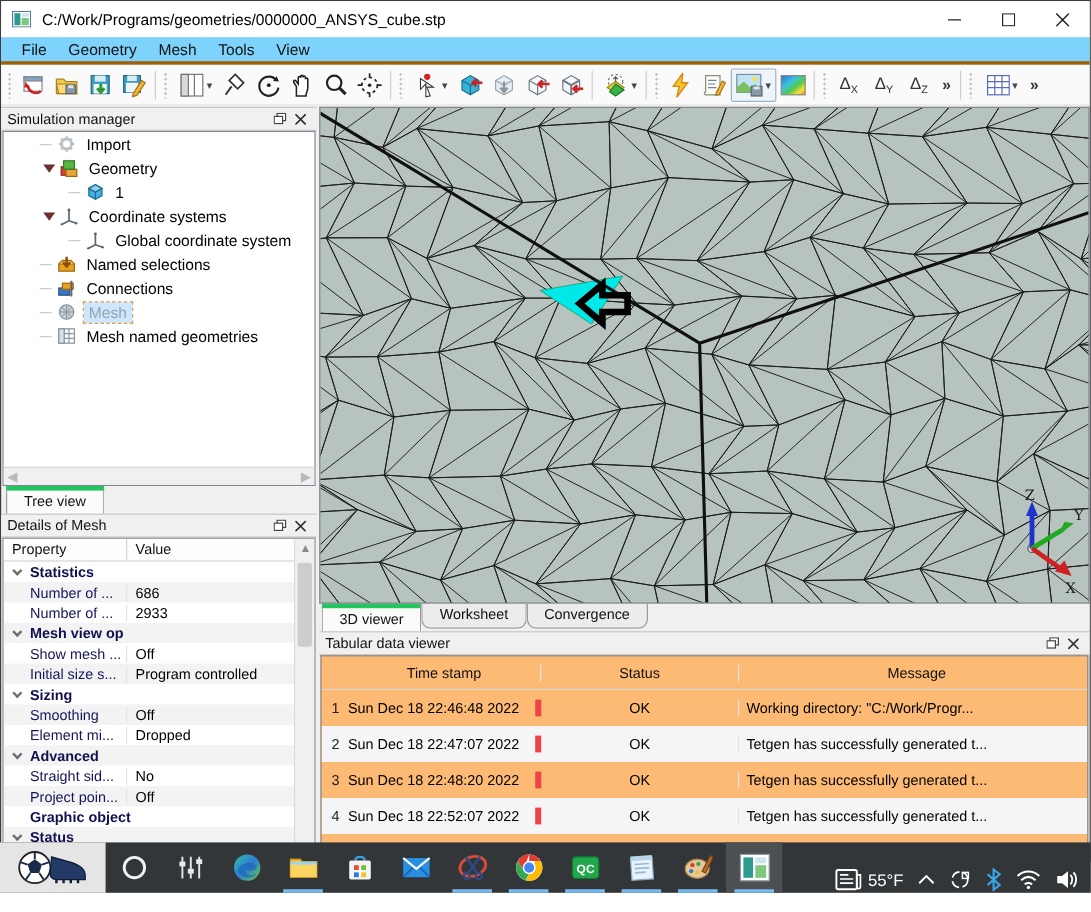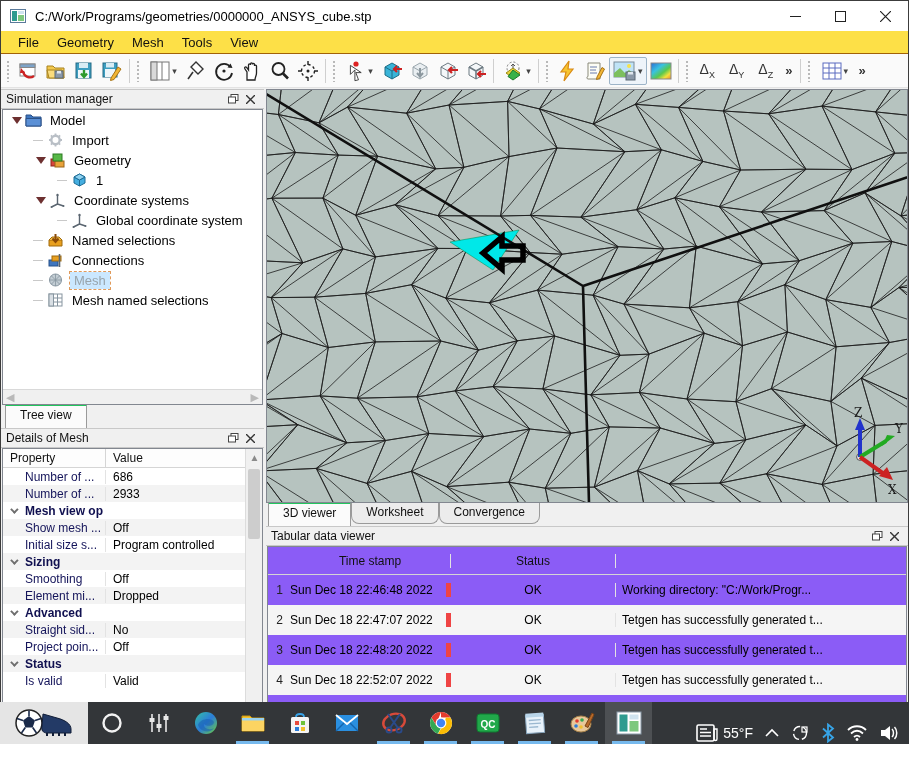--- a/index.html
+++ b/index.html
@@ -6,21 +6,21 @@
   html,body { width:909px; height:760px; font-family:"Liberation Sans", sans-serif; background:#fff; overflow:hidden; }
   .app { position:absolute; left:0; top:0; width:909px; height:718px; background:#f0f0f0; border:1px solid #3c3c3c; }
 
   
   .titlebar { height:30px; background:#fff; display:flex; align-items:center; padding-left:9px; }
   .titlebar .appicon { width:16px; height:14px; margin-right:9px; }
   .titlebar .title { font-size:13px; color:#000; flex:1; }
   .wbtn { width:45px; height:30px; display:flex; align-items:center; justify-content:center; }
 
   
-  .menubar { height:23px; background:#fde047; display:flex; align-items:center; padding-left:8px; border-bottom:1px solid #a16207; }
+  .menubar { height:23px; background:#7dd3fc; display:flex; align-items:center; padding-left:8px; border-bottom:3px solid #a16207; }
   .menuitem { font-size:13px; color:#111; padding:3px 9px; }
 
   
   .toolbar { height:34px; background:#fafafa; display:flex; align-items:center; padding:0 2px; border-bottom:1px solid #e3e3e3; }
   .tgroup { display:flex; align-items:center; height:100%; }
   .thandle { width:5px; height:22px; margin:0 3px; background-image:radial-gradient(#b9b9b9 35%, transparent 36%); background-size:4px 4px; }
   .tsep { width:1px; height:24px; background:#cfcfcf; margin:0 3px; }
   .tbtn { width:28px; height:28px; display:flex; align-items:center; justify-content:center; border-radius:2px; }
   .tbtn.wide { width:38px; }
   .tbtn svg { display:block; }
@@ -43,21 +43,21 @@
   .exp-arrow { width:0; height:0; border-left:5px solid transparent; border-right:5px solid transparent; border-top:7px solid #6d3030; }
   .conn { width:10px; height:1px; background:#c9c9c9; margin-right:4px; flex:none; }
   .ticon { width:17px; height:16px; margin-right:6px; flex:none; }
   .trow.sel .lbl { background:#cbe8ff; outline:1px dashed #e09a5a; color:#98a4ac; padding:1px 4px; }
   .trow .lbl { padding:1px 2px; white-space:nowrap; }
   .hscroll { position:absolute; left:0; right:0; bottom:0; height:15px; background:#f0f0f0; border-top:1px solid #d9d9d9; display:flex; justify-content:space-between; align-items:center; padding:0 3px; }
   .arr { color:#b9b9b9; font-size:11px; }
 
   .tabrow { height:23px; display:flex; padding-left:4px; }
   .btab { font-size:12px; color:#111; padding:2px 14px 0; border:1px solid #9a9a9a; border-top:none; border-radius:0 0 8px 8px; background:#ececec; height:21px; }
-  .btab.active { background:#f0f0f0; height:32px; border-top:2px solid #22c55e; margin-top:-1px; background:#fbfbfb; }
+  .btab.active { background:#f0f0f0; height:32px; border-top:5px solid #22c55e; margin-top:-1px; background:#fbfbfb; }
 
   
   .detailsbox { position:relative; flex:1; background:#fff; border:1px solid #828790; margin:0 1px; overflow:hidden; }
   .dheader { height:19px; display:flex; border-bottom:1px solid #d5d5d5; background:#fdfdfd; font-size:12px; color:#111; }
   .dheader .hc1 { width:103px; padding:2px 0 0 7px; border-right:1px solid #d5d5d5; }
   .dheader .hc2 { flex:1; padding:2px 0 0 7px; }
   .drow { height:17px; display:flex; align-items:center; font-size:12px; }
   .drow:nth-child(even) { background:#f3f3f3; }
   .drow .chev { width:20px; flex:none; display:flex; align-items:center; justify-content:center; }
   .chevmark { width:6px; height:6px; border-right:2px solid #6f6f6f; border-bottom:2px solid #6f6f6f; transform:rotate(45deg) translateY(-2px); }
@@ -69,21 +69,21 @@
   .sarr { position:absolute; left:0; width:17px; height:16px; display:flex; align-items:center; justify-content:center; color:#8a8a8a; font-size:10px; }
 
   
   .right-col { position:absolute; left:265px; top:88px; right:0; bottom:0; display:flex; flex-direction:column; }
   .viewer { position:relative; height:414px; border:1px solid #828790; background:#b6c3bf; overflow:hidden; }
   .viewer svg { position:absolute; left:0; top:0; }
   .vtabs { height:23px; display:flex; padding-left:2px; background:#f0f0f0; }
 
   
   .tdv-title { height:20px; }
-  .tablebox { position:relative; flex:1; background:#8b5cf6; border:1px solid #828790; margin:0 1px 1px 1px; overflow:hidden; font-size:12px; }
+  .tablebox { position:relative; flex:1; background:#fdba74; border:1px solid #828790; margin:0 1px 1px 1px; overflow:hidden; font-size:12px; }
   .trowx { display:flex; height:30px; align-items:center; }
   .trowx.hdr { height:28px; border-bottom:1px solid #d5d5d5; }
   .trowx:nth-child(odd):not(.hdr) { background:#f5f5f5; }
   .c-num { width:18px; flex:none; text-align:right; padding-right:3px; color:#222; }
   .c-time { width:165px; flex:none; padding-left:4px; border-right:5px solid #ef4444; overflow:hidden; white-space:nowrap; }
   .c-status { width:165px; flex:none; text-align:center; border-right:1px solid #e3e3e3; }
   .c-msg { flex:1; padding-left:6px; overflow:hidden; white-space:nowrap; }
   .trowx.hdr .c-time, .trowx.hdr .c-status, .trowx.hdr .c-msg { text-align:center; border-right:1px solid #e3e3e3; color:#111; }
   .trowx.hdr .c-msg { border-right:none; }
 
@@ -340,30 +340,20 @@
           </svg>
         </div>
       <div class="dockbtn">
           <svg width="9" height="9" viewBox="0 0 9 9">
             <path d="M0 0 L9 9 M9 0 L0 9" stroke="#333" stroke-width="1.4"></path>
           </svg>
         </div>
     </div>
 
     <div class="treebox">
-      <div class="trow" style="padding-left:6px">
-        <span class="expander">
-            <span class="exp-arrow"></span>
-          </span>
-        <svg class="ticon" viewBox="0 0 17 16">
-            <path d="M1 3 L6 3 L8 5 L16 5 L16 14 L1 14 Z" fill="#3f76bf" stroke="#2a5188"></path>
-            <path d="M1 6.5 L16 6.5 L16 14 L1 14 Z" fill="#5b90d6" stroke="#2a5188"></path>
-          </svg>
-        <span class="lbl">Model</span>
-      </div>
       <div class="trow" style="padding-left:30px">
         <span class="conn"></span>
         <svg class="ticon" viewBox="0 0 17 16">
             <circle cx="8.5" cy="8" r="4.2" fill="none" stroke="#b9bfc6" stroke-width="2.4"></circle>
             <path d="M8.5 1.5 L8.5 4 M8.5 12 L8.5 14.5 M2 8 L4.5 8 M12.5 8 L15 8 M3.9 3.4 L5.7 5.2 M11.3 10.8 L13.1 12.6 M13.1 3.4 L11.3 5.2 M5.7 10.8 L3.9 12.6" stroke="#b9bfc6" stroke-width="1.8"></path>
           </svg>
         <span class="lbl">Import</span>
       </div>
       <div class="trow" style="padding-left:30px">
         <span class="expander">
@@ -433,21 +423,21 @@
           </svg>
         <span class="lbl">Mesh</span>
       </div>
       <div class="trow" style="padding-left:30px">
         <span class="conn"></span>
         <svg class="ticon" viewBox="0 0 17 16">
             <rect x="2" y="2" width="13" height="12" fill="#fff" stroke="#8795a0"></rect>
             <path d="M2 6 L15 6 M2 10 L15 10 M6.5 2 L6.5 14 M10.5 2 L10.5 14" stroke="#8795a0"></path>
             <rect x="2" y="2" width="4.5" height="12" fill="#d9dfe4" stroke="#8795a0"></rect>
           </svg>
-        <span class="lbl">Mesh named selections</span>
+        <span class="lbl">Mesh named geometries</span>
       </div>
       <div class="hscroll">
         <span class="arr">◀</span>
         <span class="arr">▶</span>
       </div>
     </div>
 
     <div class="tabrow">
       <div class="btab active">Tree view</div>
     </div>
@@ -468,20 +458,26 @@
         </div>
     </div>
 
     <div class="detailsbox">
       <div style="margin-right:17px;">
         <div class="dheader">
           <div class="hc1">Property</div>
           <div class="hc2">Value</div>
         </div>
         <div>
+          <div class="drow grp">
+              <span class="chev">
+                <span class="chevmark"></span>
+              </span>
+              <span class="pname">Statistics</span>
+            </div>
           <div class="drow">
               <span class="chev"></span>
               <span class="pname">Number of ...</span>
               <span class="pval">686</span>
             </div>
           <div class="drow">
               <span class="chev"></span>
               <span class="pname">Number of ...</span>
               <span class="pval">2933</span>
             </div>
@@ -525,20 +521,24 @@
             </div>
           <div class="drow">
               <span class="chev"></span>
               <span class="pname">Straight sid...</span>
               <span class="pval">No</span>
             </div>
           <div class="drow">
               <span class="chev"></span>
               <span class="pname">Project poin...</span>
               <span class="pval">Off</span>
+            </div>
+          <div class="drow grp">
+              <span class="chev"></span>
+              <span class="pname">Graphic object</span>
             </div>
           <div class="drow grp">
               <span class="chev">
                 <span class="chevmark"></span>
               </span>
               <span class="pname">Status</span>
             </div>
           <div class="drow">
               <span class="chev"></span>
               <span class="pname">Is valid</span>
@@ -600,20 +600,21 @@
             <path d="M0 0 L9 9 M9 0 L0 9" stroke="#333" stroke-width="1.4"></path>
           </svg>
         </div>
     </div>
 
     <div class="tablebox">
       <div class="trowx hdr">
         <div class="c-num"></div>
         <div class="c-time">Time stamp</div>
         <div class="c-status">Status</div>
+        <div class="c-msg">Message</div>
       </div>
       <div class="trowx">
         <div class="c-num">1</div>
         <div class="c-time">Sun Dec 18 22:46:48 2022</div>
         <div class="c-status">OK</div>
         <div class="c-msg">Working directory: "C:/Work/Progr...</div>
       </div>
       <div class="trowx">
         <div class="c-num">2</div>
         <div class="c-time">Sun Dec 18 22:47:07 2022</div>

